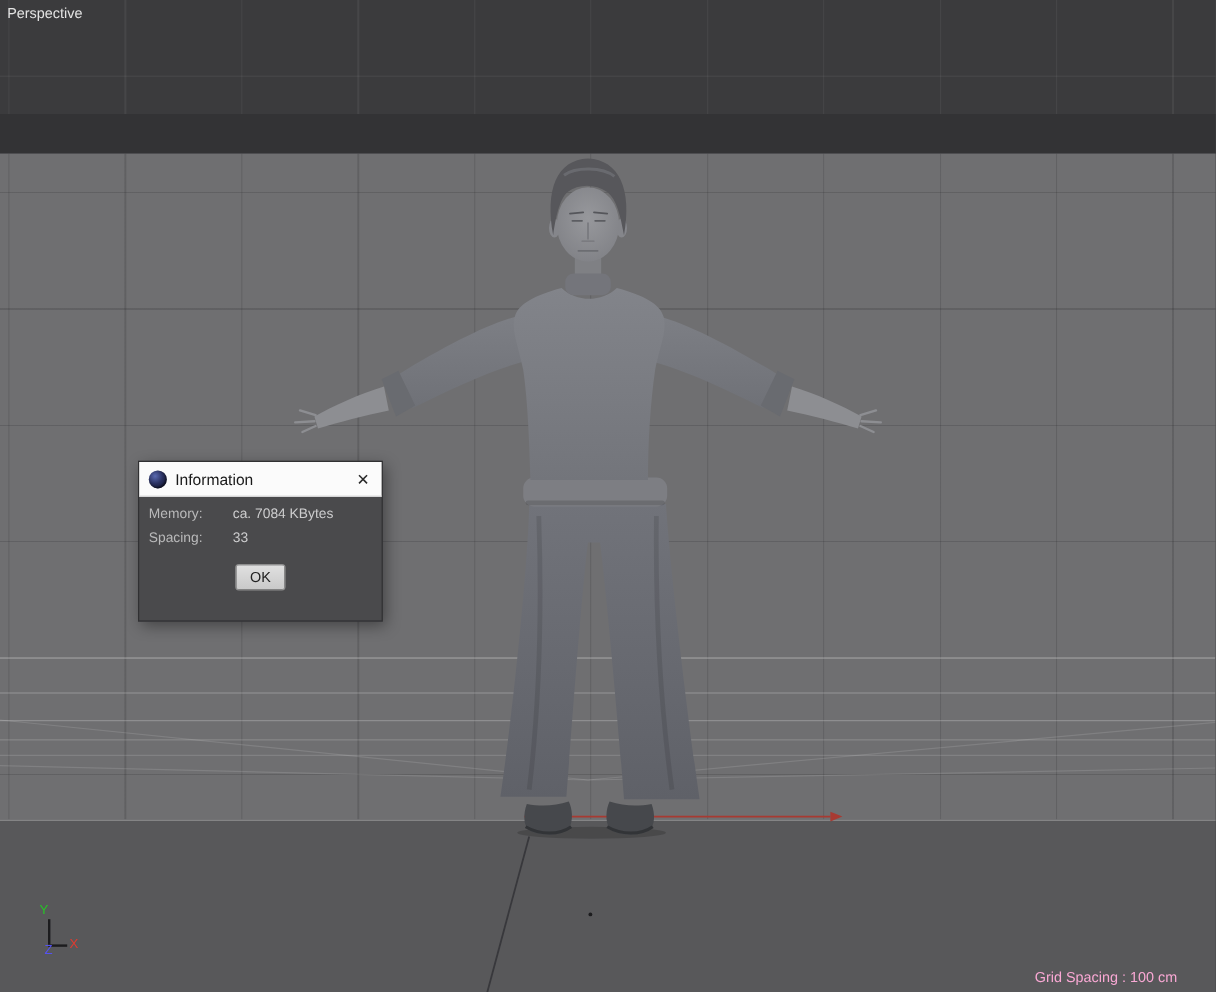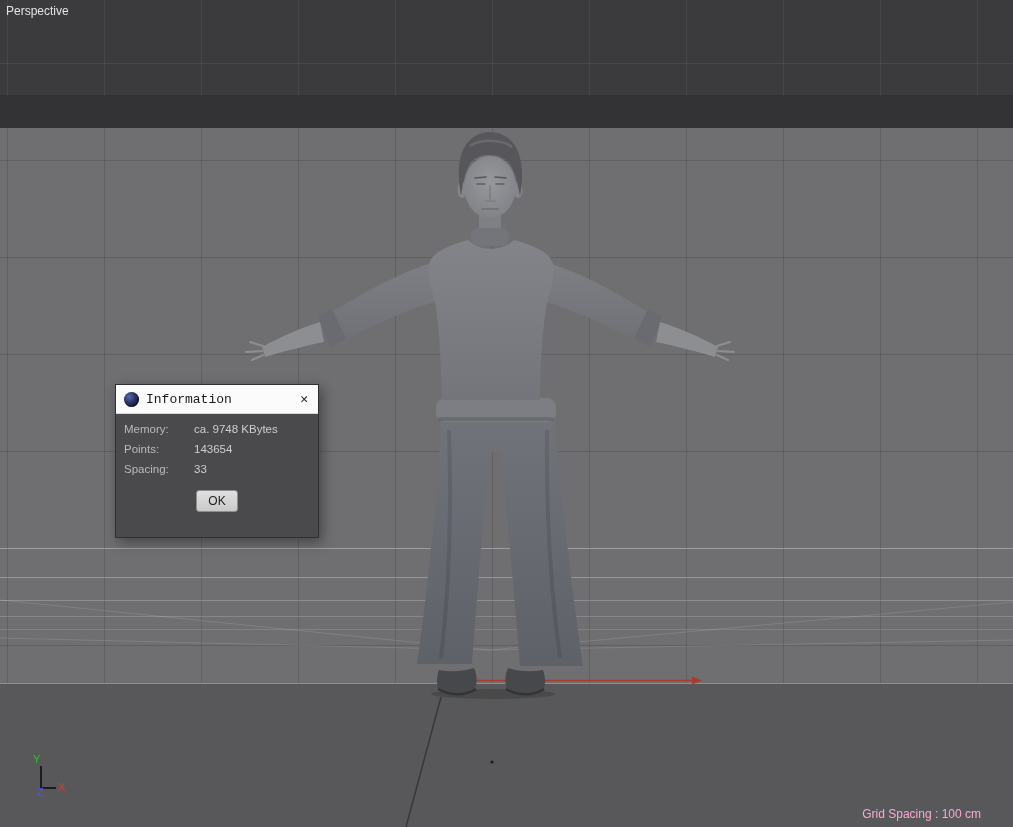--- a/index.html
+++ b/index.html
@@ -38,21 +38,21 @@
   .axis-gizmo .vline{position:absolute;left:26px;top:14px;width:1.5px;height:21px;background:#1c1c1e;}
   .axis-gizmo .hline{position:absolute;left:26px;top:35px;width:16px;height:1.5px;background:#1c1c1e;}
   .axis-gizmo .y-label{position:absolute;left:19px;top:1px;color:var(--y-axis,#27c327);}
   .axis-gizmo .z-label{position:absolute;left:23px;top:34px;color:var(--z-axis,#5552f0);}
   .axis-gizmo .x-label{position:absolute;left:44px;top:29px;color:var(--x-axis,#e03b30);}
   
   .dialog{
     position:absolute;left:115px;top:384px;width:202px;background:#4a4a4c;
     border:1px solid #303032;box-shadow:3px 4px 12px rgba(0,0,0,0.4);
   }
-  .titlebar{height:28px;background:#fbfbfb;border-bottom:1px solid #d6d6d6;display:flex;align-items:center;padding:0 8px;gap:7px;cursor:default;font-family:Liberation Mono, monospace;}
+  .titlebar{height:28px;background:#fbfbfb;border-bottom:1px solid #d6d6d6;display:flex;align-items:center;padding:0 8px;gap:7px;cursor:default;}
   .c4d-icon{
     width:15px;height:15px;border-radius:50%;flex:0 0 auto;
     background:radial-gradient(circle at 35% 32%, #5a6ab0 0%, #2a3160 45%, #10142c 100%);
     box-shadow:inset -1px -1px 2px rgba(0,0,0,0.6);
   }
   .dlg-title{font-size:13px;color:#1a1a1a;flex:1;}
   .dlg-close{font-size:13px;color:#2a2a2a;cursor:pointer;padding:0 2px;line-height:1;}
   .dlg-body{padding:9px 8px 11px;}
   .stat-row{display:flex;height:20px;align-items:flex-start;font-size:11.5px;}
   .stat-row .lbl{width:70px;color:#b9b9ba;}
@@ -193,25 +193,21 @@
 
   <div class="dialog">
     <div class="titlebar">
       <span class="c4d-icon"></span>
       <span class="dlg-title">Information</span>
       <span class="dlg-close">✕</span>
     </div>
     <div class="dlg-body">
       <div class="stat-row">
         <span class="lbl">Memory:</span>
-        <span class="val">ca. 9748 KBytes</span>
-      </div>
-      <div class="stat-row">
-        <span class="lbl">Points:</span>
-        <span class="val">143654</span>
+        <span class="val">ca. 7084 KBytes</span>
       </div>
       <div class="stat-row">
         <span class="lbl">Spacing:</span>
         <span class="val">33</span>
       </div>
       <button class="ok-btn">OK</button>
     </div>
   </div>
 
 </div>

